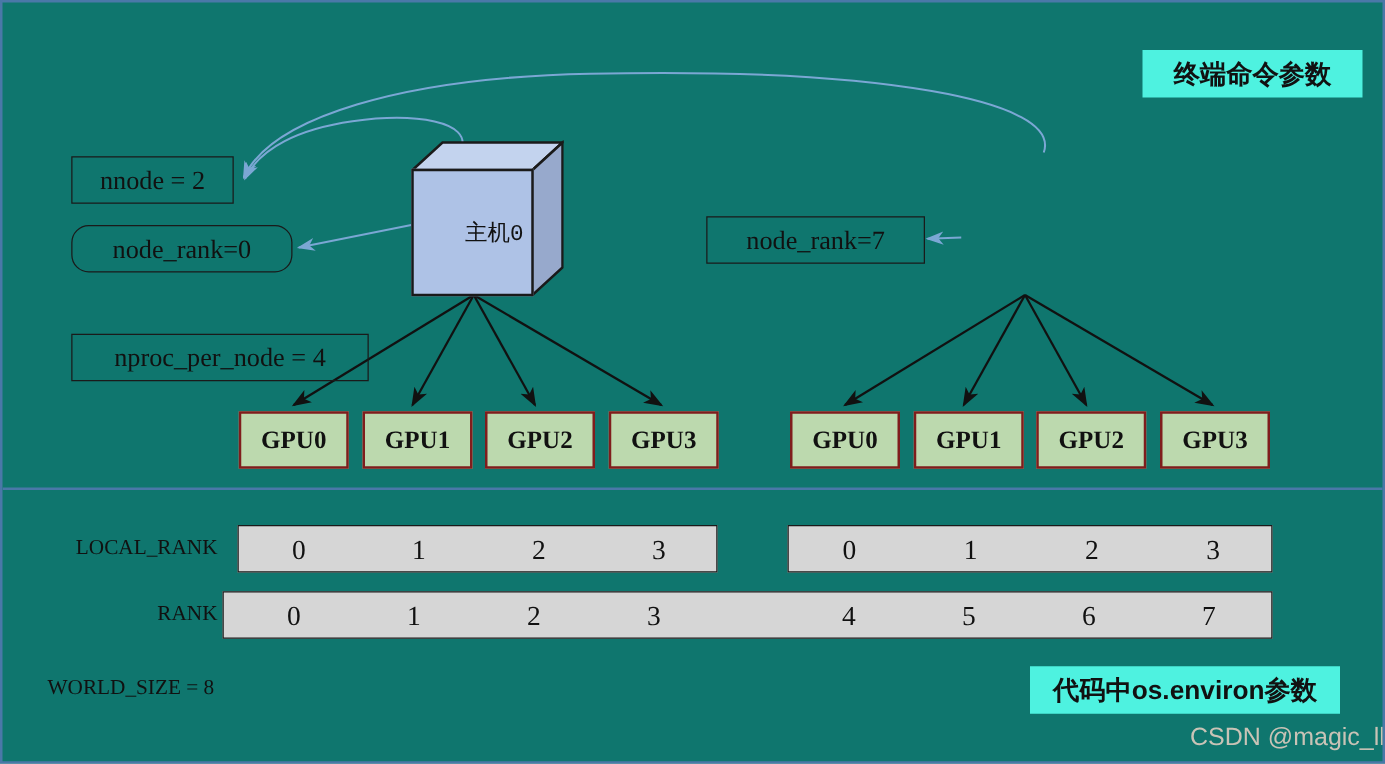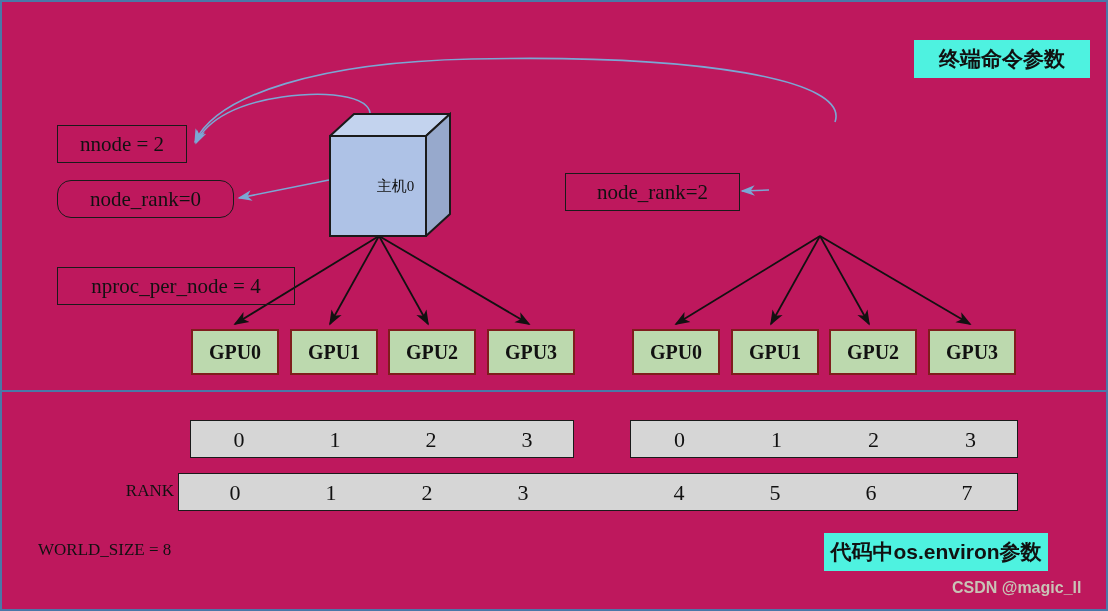--- a/index.html
+++ b/index.html
@@ -4,21 +4,21 @@
 <style>
   html, body {
     margin: 0;
     padding: 0;
     background: #ffffff;
   }
   #canvas {
     position: relative;
     width: 1108px;
     height: 611px;
-    background: #be185d;
+    background: #0f766e;
     box-sizing: border-box;
     border: 2px solid #4a78a8;
     overflow: hidden;
     font-family: "Liberation Serif", "DejaVu Serif", serif;
   }
   #svg-layer {
     position: absolute;
     left: 0;
     top: 0;
     width: 1108px;
@@ -61,22 +61,22 @@
     width: 98px;
     height: 102px;
     background: #aec2e6;
     border: 2px solid #1a1a1a;
     box-sizing: border-box;
     display: flex;
     align-items: center;
     justify-content: center;
   }
   .cube .cube-label {
-    font-family: Liberation Serif, serif;
-    font-size: 15px;
+    font-family: Liberation Mono, monospace;
+    font-size: 18px;
     color: #111111;
     white-space: nowrap;
     margin-left: 35px;
   }
   .cube svg.cube-3d {
     position: absolute;
     left: 0;
     top: 0;
     width: 122px;
     height: 125px;
@@ -141,24 +141,23 @@
   .world-size {
     position: absolute;
     font-family: "Liberation Serif", "DejaVu Serif", serif;
     font-size: 17px;
     color: #111111;
     white-space: nowrap;
   }
   .watermark {
     position: absolute;
     font-family: "Liberation Sans", "DejaVu Sans", sans-serif;
-    font-size: 16px;
+    font-size: 20px;
     color: #c9c3b6;
     white-space: nowrap;
-    font-weight: bold;
   }
 </style>
 </head>
 <body>
 
 <div id="canvas">
 
   <svg id="svg-layer" viewBox="0 0 1108 611">
     <defs>
       <marker id="bluearrow" markerWidth="10" markerHeight="10" refX="8" refY="4" orient="auto">
@@ -189,21 +188,21 @@
   </svg>
 
   <div class="cyan-label" style="left:912px; top:38px; width:176px; height:38px;">终端命令参数</div>
 
   <div class="param-box" style="left:55px; top:123px; width:130px; height:38px;">nnode = 2</div>
 
   <div class="param-box" style="left:55px; top:178px; width:177px; height:38px;border-radius:14px;">node_rank=0</div>
 
   <div class="param-box" style="left:55px; top:265px; width:238px; height:38px;">nproc_per_node = 4</div>
 
-  <div class="param-box" style="left:563px; top:171px; width:175px; height:38px;">node_rank=2</div>
+  <div class="param-box" style="left:563px; top:171px; width:175px; height:38px;">node_rank=7</div>
 
   <div class="cube" style="left:327px; top:110px;">
     <svg class="cube-3d" viewBox="0 0 122 125">
       <polygon points="1,24 25,2 121,2 97,24" fill="#c3d3ee" stroke="#1a1a1a" stroke-width="2"></polygon>
       <polygon points="97,24 121,2 121,102 97,124" fill="#97a9cc" stroke="#1a1a1a" stroke-width="2"></polygon>
     </svg>
     <div class="face-front">
       <span class="cube-label">主机0</span>
     </div>
   </div>
@@ -214,20 +213,21 @@
   <div class="gpu-box" style="left:386px; top:327px;">GPU2</div>
   <div class="gpu-box" style="left:485px; top:327px;">GPU3</div>
 
   <div class="gpu-box" style="left:630px; top:327px;">GPU0</div>
   <div class="gpu-box" style="left:729px; top:327px;">GPU1</div>
   <div class="gpu-box" style="left:827px; top:327px;">GPU2</div>
   <div class="gpu-box" style="left:926px; top:327px;">GPU3</div>
 
   <div class="divider" style="top:388px;"></div>
 
+  <div class="row-label" style="left:20px; top:426px; width:152px;">LOCAL_RANK</div>
 
   <div class="rank-bar" style="left:188px; top:418px; width:384px;">
     <span class="rank-cell" style="left:0px;   width:96px;">0</span>
     <span class="rank-cell" style="left:96px;  width:96px;">1</span>
     <span class="rank-cell" style="left:192px; width:96px;">2</span>
     <span class="rank-cell" style="left:288px; width:96px;">3</span>
   </div>
 
   <div class="rank-bar" style="left:628px; top:418px; width:388px;">
     <span class="rank-cell" style="left:0px;   width:97px;">0</span>
@@ -244,17 +244,17 @@
     <span class="rank-cell" style="left:200px; width:96px;">2</span>
     <span class="rank-cell" style="left:296px; width:96px;">3</span>
     <span class="rank-cell" style="left:452px; width:96px;">4</span>
     <span class="rank-cell" style="left:548px; width:96px;">5</span>
     <span class="rank-cell" style="left:644px; width:96px;">6</span>
     <span class="rank-cell" style="left:740px; width:96px;">7</span>
   </div>
 
   <div class="world-size" style="left:36px; top:538px;">WORLD_SIZE = 8</div>
 
-  <div class="cyan-label" style="left:822px; top:531px; width:224px; height:38px;">代码中os.environ参数</div>
+  <div class="cyan-label" style="left:822px; top:531px; width:248px; height:38px;">代码中os.environ参数</div>
 
   <div class="watermark" style="left:950px; top:577px;">CSDN @magic_ll</div>
 
 </div>
 
 </body></html>

